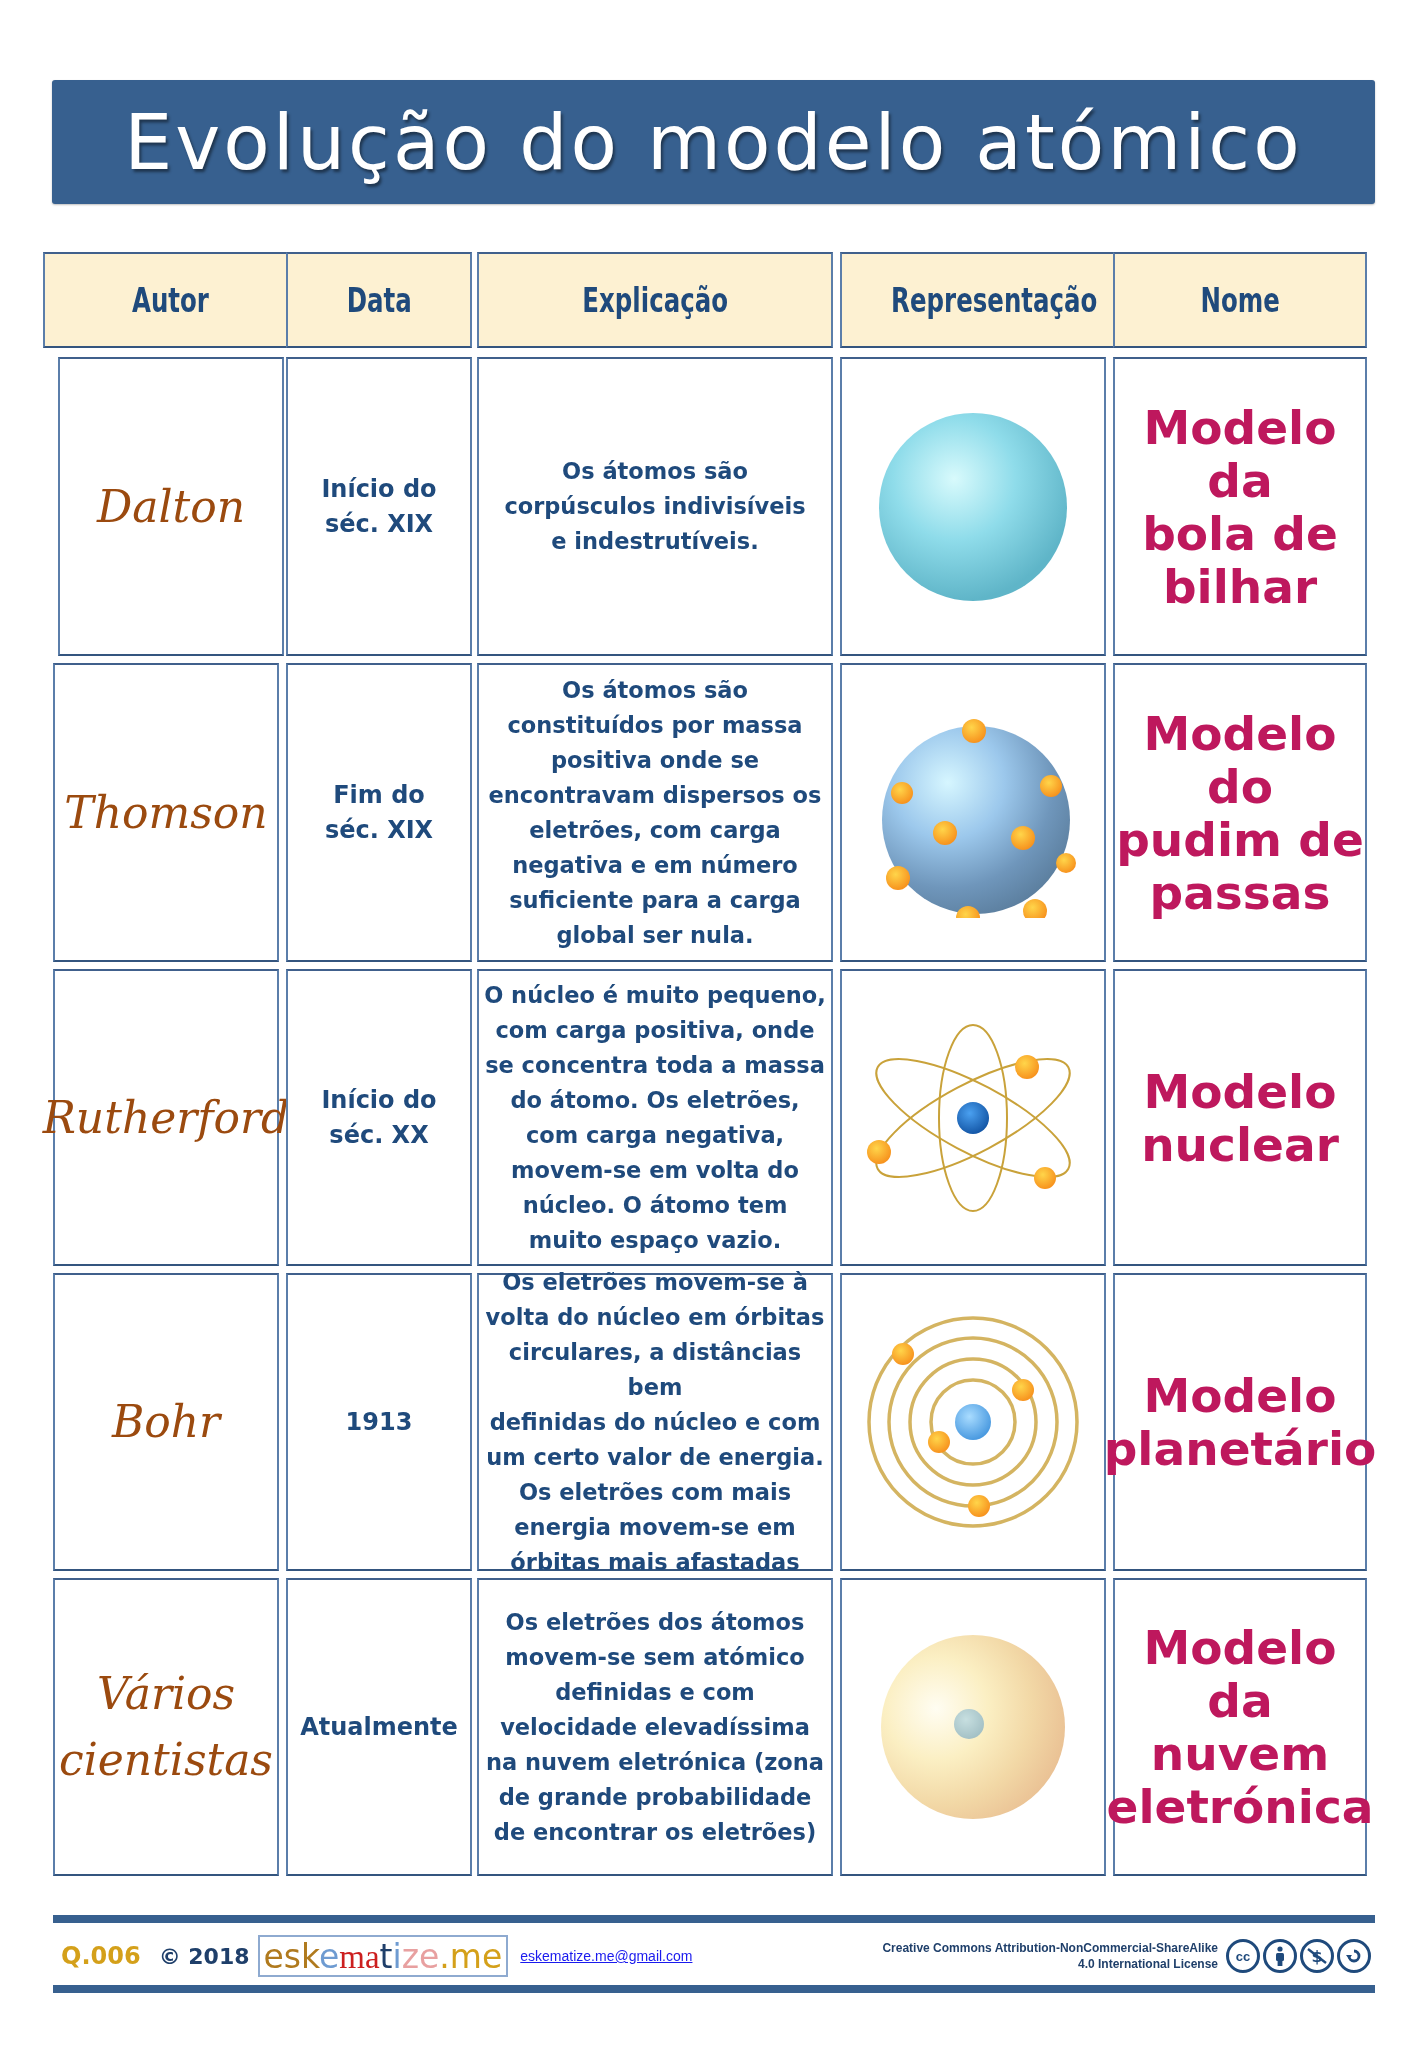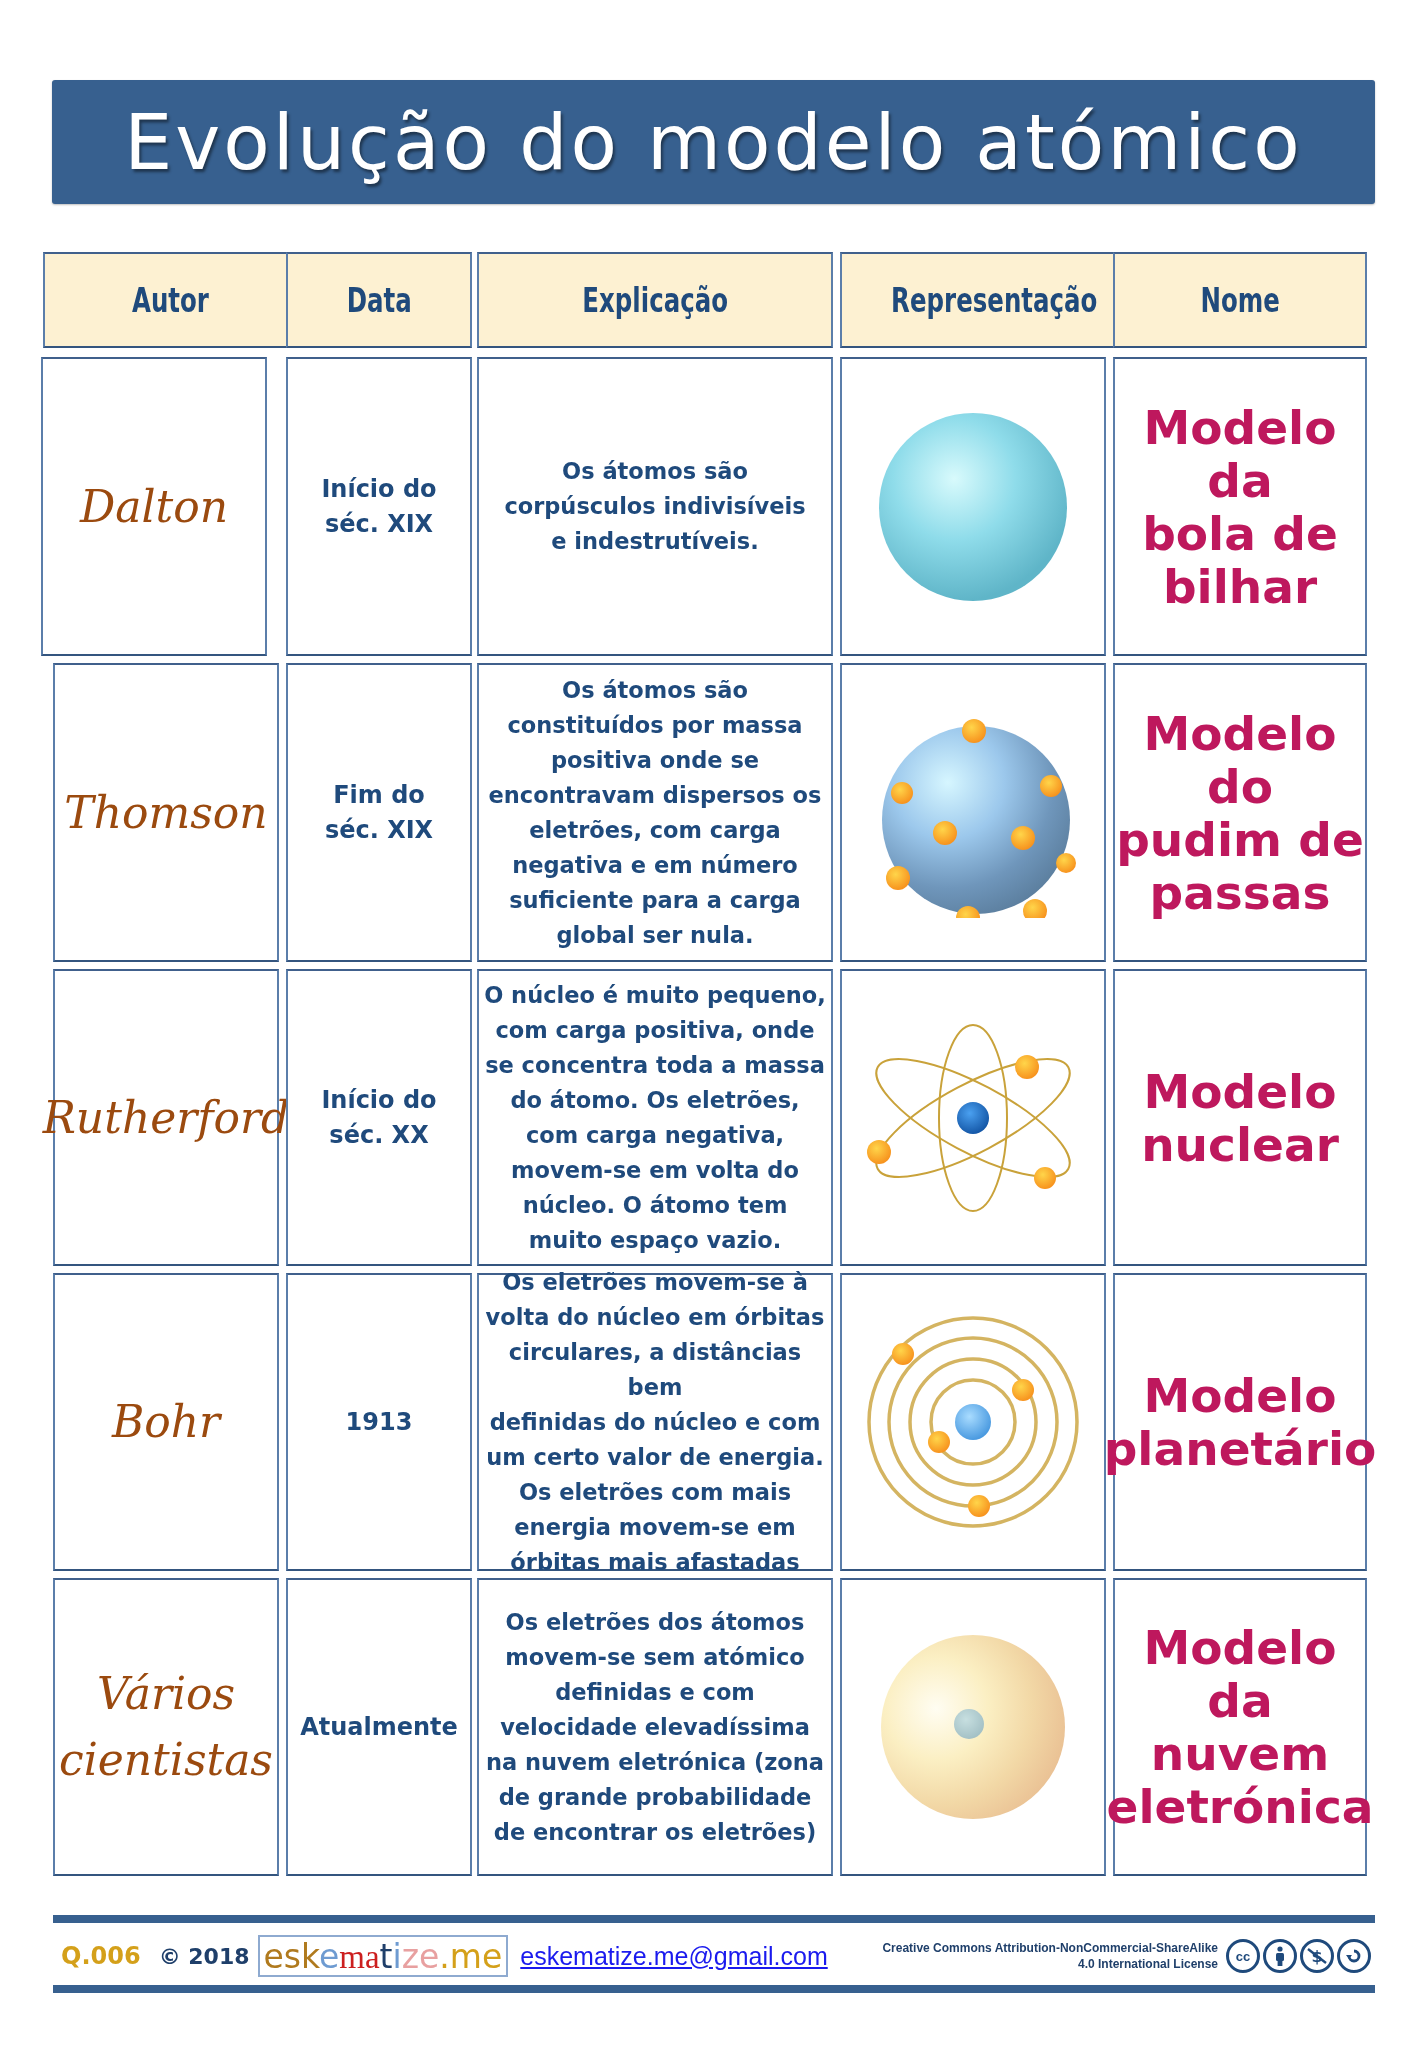--- a/index.html
+++ b/index.html
@@ -26,21 +26,21 @@
           font-size: 22.5px; line-height: 35px; white-space: pre-line; padding: 0 4px; }
   .name { font-family: "DejaVu Sans", sans-serif; font-weight: bold; color: #be185d;
           font-size: 47px; line-height: 53px; white-space: pre-line; }
   .footer-bar { position: absolute; left: 53px; width: 1322px; height: 8px; background: #37608f; }
   .footer-row { position: absolute; left: 53px; top: 1934px; width: 1322px; height: 44px;
                 display: flex; align-items: center; }
   .qcode { color: #d4a01a; font-weight: bold; font-size: 24px; font-family: "DejaVu Sans", sans-serif; margin-left: 8px; }
   .copy { color: #1f3f6a; font-weight: bold; font-size: 22px; margin-left: 18px; font-family: "DejaVu Sans", sans-serif; }
   .logo { margin-left: 8px; border: 2px solid #8eaad0; padding: 0 4px; height: 38px;
           display: flex; align-items: center; font-size: 33px; font-family: "DejaVu Sans", sans-serif; }
-  .email { margin-left: 12px; color: #1a1aee; text-decoration: underline; font-size: 25px; }
+  .email { margin-left: 12px; color: #1a1aee; text-decoration: underline; font-size: 14px; }
   .lic { margin-left: auto; text-align: right; color: #1f3f6a; font-weight: bold; font-size: 12px; line-height: 16px; white-space: pre-line; }
   .cc-icons { display: flex; gap: 3px; margin-left: 8px; margin-right: 4px; text-align: right; }
   .cc { width: 34px; height: 34px; border: 3px solid #1f4a7c; border-radius: 50%;
         box-sizing: border-box; display: flex; align-items: center; justify-content: center;
         color: #1f4a7c; font-weight: bold; font-size: 13px; }
 </style>
 </head>
 <body>
 
 <div class="title-box">
@@ -56,21 +56,21 @@
 <div class="cell hdr" style="left:477px;top:252px;width:356px;height:96px;">
   <span class="hdr-text">Explicação</span>
 </div>
 <div class="cell hdr" style="left:840px;top:252px;width:309px;height:96px;">
   <span class="hdr-text">Representação</span>
 </div>
 <div class="cell hdr" style="left:1113px;top:252px;width:254px;height:96px;">
   <span class="hdr-text">Nome</span>
 </div>
 
-<div class="cell" style="left:41px;top:357px;width:226px;height:299px;">
+<div class="cell" style="left:58px;top:357px;width:226px;height:299px;">
   <span class="author">Dalton</span>
 </div>
 <div class="cell" style="left:286px;top:357px;width:186px;height:299px;">
   <span class="date">Início do
 séc. XIX</span>
 </div>
 <div class="cell" style="left:477px;top:357px;width:356px;height:299px;">
   <span class="expl">Os átomos são
 corpúsculos indivisíveis
 e indestrutíveis.</span>

